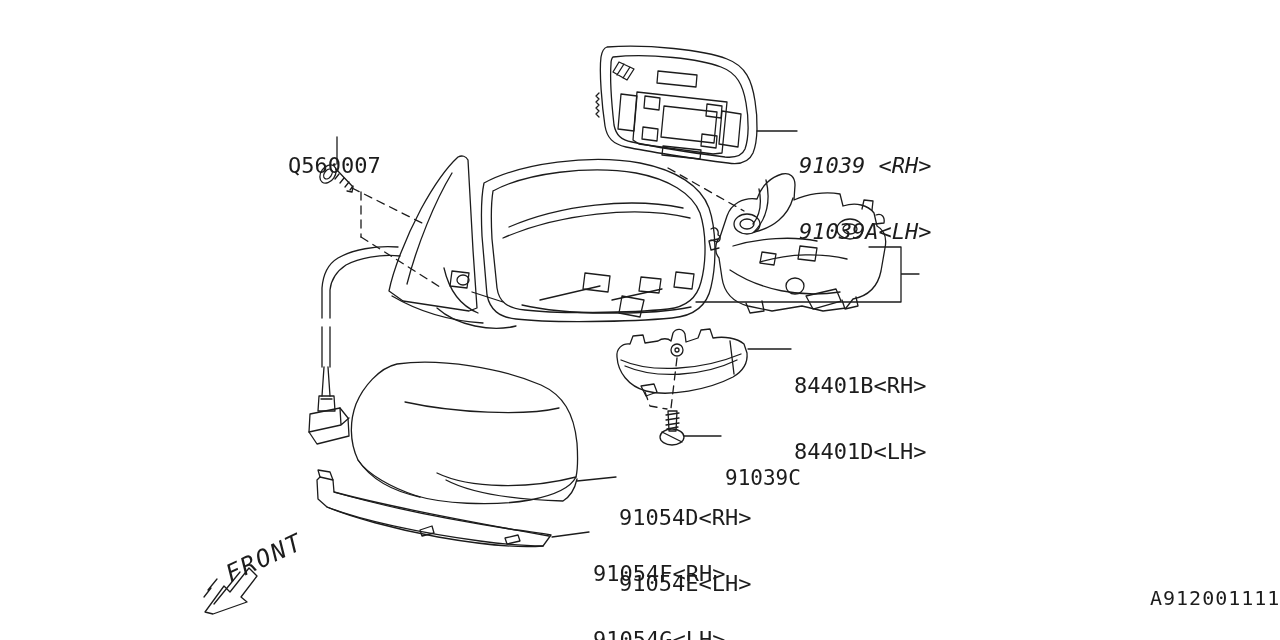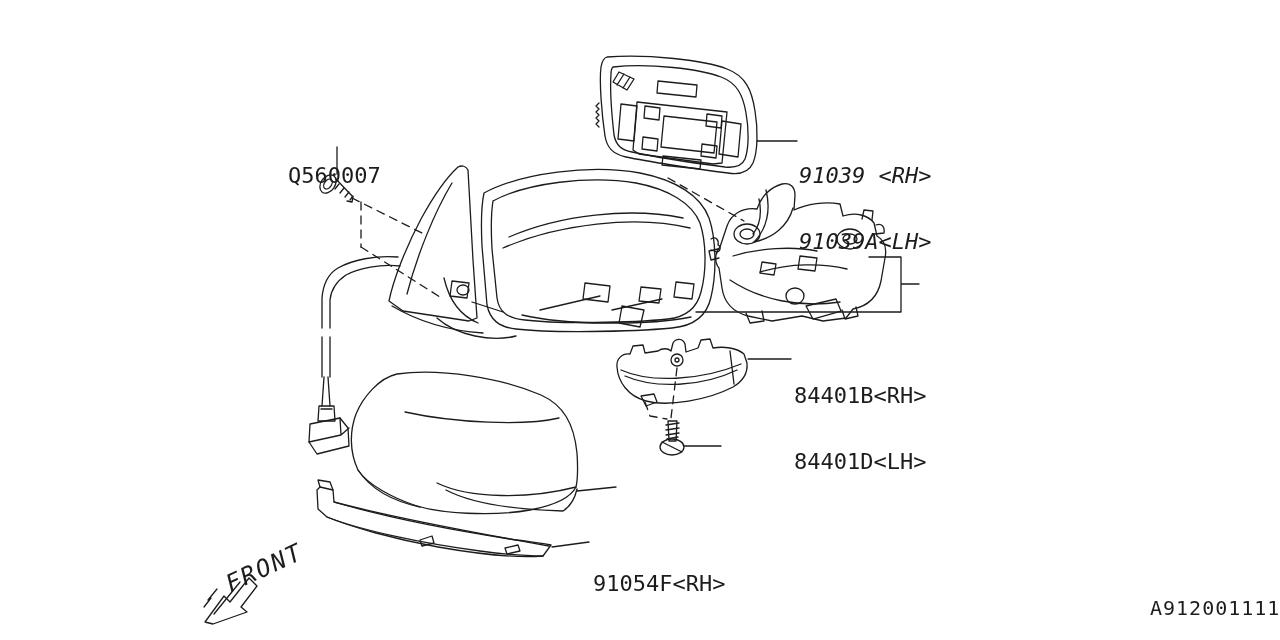--- a/index.html
+++ b/index.html
@@ -3,21 +3,21 @@
 <meta charset="utf-8">
 <style>
   html,body{margin:0;padding:0;}
   body{
     width:1280px;height:640px;
     background:#ffffff;
     font-family:"DejaVu Sans Mono", monospace;
     position:relative;
     overflow:hidden;
   }
-  .stage{position:absolute;inset:0;width:1280px;height:457px;margin-top:10px;}
+  .stage{position:absolute;inset:0;width:1280px;height:457px;}
   svg{position:absolute;left:0;top:0;}
   .pn{
     position:absolute;
     color:#1c1c1c;
     font-size:22px;
     line-height:22px;
     letter-spacing:0px;
     white-space:pre;
     font-weight:400;
   }
@@ -193,21 +193,28 @@
     <span class="ln">91039 &lt;RH&gt;</span>
     <span class="ln">91039A&lt;LH&gt;</span>
   </div>
 
 
   <div class="pn" style="left:794px;top:331px;text-align:center;">
     <span class="ln">84401B&lt;RH&gt;</span>
     <span class="ln">84401D&lt;LH&gt;</span>
   </div>
 
-
+  <div class="pn pn-small" style="left:725px;top:426px;">
+    <span class="ln">91039C</span>
+  </div>
+
+  <div class="pn" style="left:619px;top:463px;">
+    <span class="ln">91054D&lt;RH&gt;</span>
+    <span class="ln">91054E&lt;LH&gt;</span>
+  </div>
 
   <div class="pn" style="left:593px;top:519px;">
     <span class="ln">91054F&lt;RH&gt;</span>
     <span class="ln">91054G&lt;LH&gt;</span>
   </div>
 
   <div class="front-label">FRONT</div>
 
   <div class="doc-code">A912001111</div>
 

